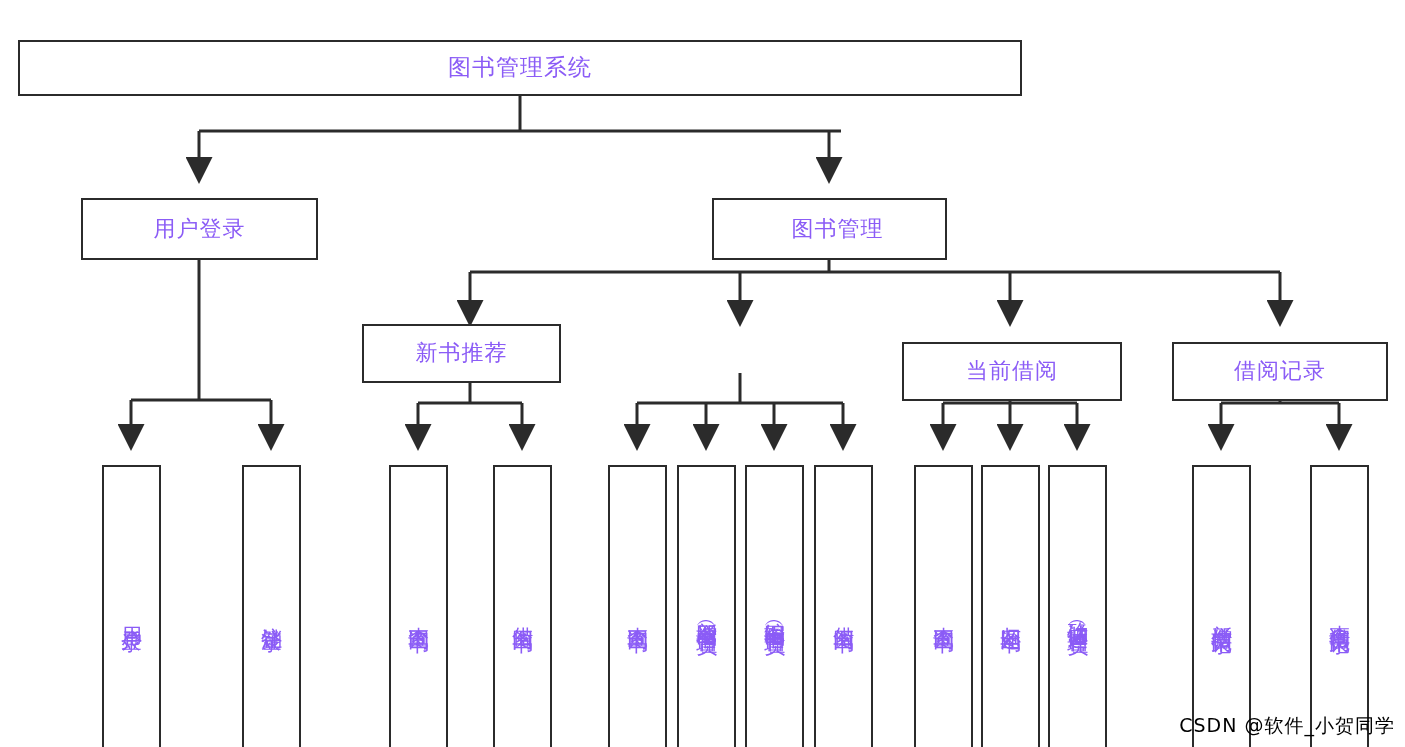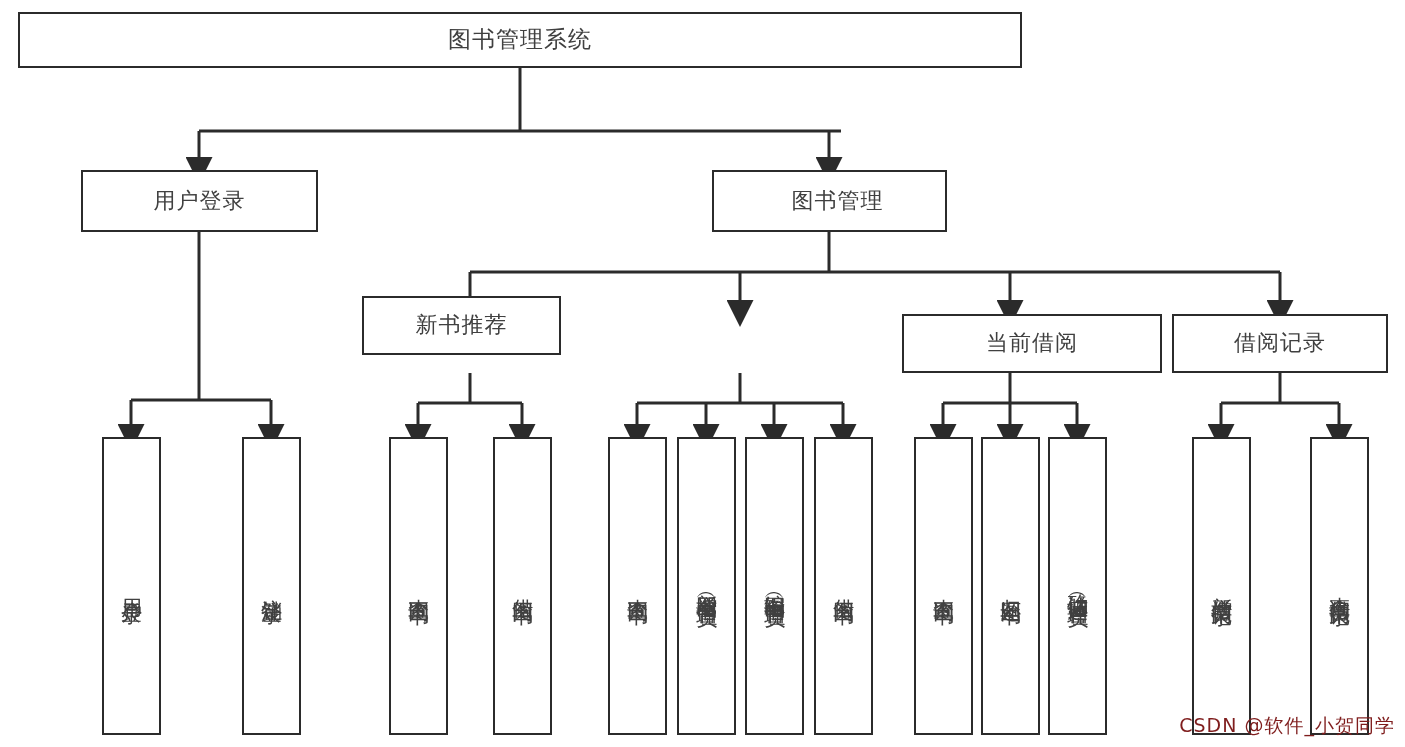--- a/index.html
+++ b/index.html
@@ -18,21 +18,22 @@
     overflow: hidden;
   }
   .node {
     position: absolute;
     box-sizing: border-box;
     border: 2px solid #2b2b2b;
     background: #ffffff;
     display: flex;
     align-items: center;
     justify-content: center;
-    color: #404040;
+    color: #8b5cf6;
+    margin-top: 28px;
   }
   .node.horiz {
     font-size: 22px;
     letter-spacing: 1px;
     line-height: 1.2;
   }
   .node.root {
     font-size: 23px;
   }
   .node.leaf {
@@ -55,21 +56,21 @@
     top: 0;
     width: 1405px;
     height: 747px;
     pointer-events: none;
   }
   .watermark {
     position: absolute;
     right: 10px;
     bottom: 8px;
     font-size: 19px;
-    color: #7f1d1d;
+    color: #000000;
     letter-spacing: 1px;
     white-space: nowrap;
   }
 </style>
 </head>
 <body>
 
 <div id="canvas">
 
   <svg class="wires" viewBox="0 0 1405 747" xmlns="http://www.w3.org/2000/svg">
@@ -132,21 +133,21 @@
 
   <div class="node horiz" style="left:712px; top:170px; width:235px; height:62px;padding-left:16px;">
     <span>图书管理</span>
   </div>
 
   <div class="node horiz" style="left:362px; top:296px; width:199px; height:59px;">
     <span>新书推荐</span>
   </div>
 
 
-  <div class="node horiz" style="left:902px; top:314px; width:260px; height:59px;">
+  <div class="node horiz" style="left:902px; top:314px; width:220px; height:59px;">
     <span>当前借阅</span>
   </div>
 
   <div class="node horiz" style="left:1172px; top:314px; width:216px; height:59px;">
     <span>借阅记录</span>
   </div>
 
   <div class="node leaf" style="left:102px; top:437px; width:59px; height:298px;">
     <span class="vlabel" style="margin-top: 143px;">用户登录</span>
   </div>

